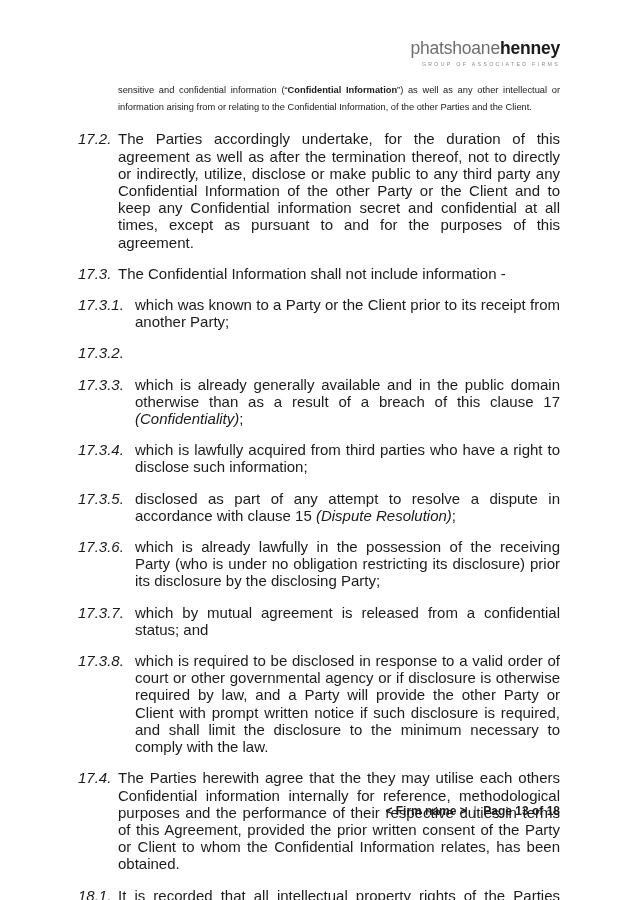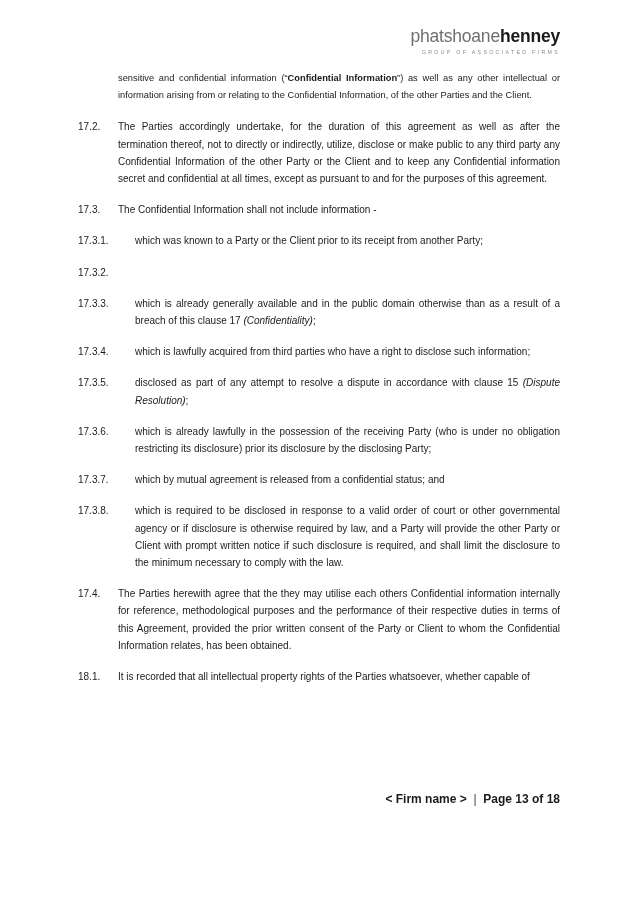--- a/index.html
+++ b/index.html
@@ -14,20 +14,21 @@
     color: #1b1b1b;
     position: relative;
     overflow: hidden;
   }
 
   .page {
     position: relative;
     width: 636px;
     height: 844px;
     box-sizing: border-box;
+    margin-top: 12px;
   }
 
   
   .letterhead {
     position: absolute;
     top: 28px;
     right: 76px;
     text-align: right;
     line-height: 1;
   }
@@ -62,30 +63,31 @@
   }
 
   .block {
     display: flex;
     align-items: flex-start;
     margin-bottom: 14px;
   }
 
   .num {
     flex: 0 0 auto;
-    font-size: 10px;
+    font-size: 15px;
     line-height: 17.2px;
     white-space: nowrap;
+    font-style: italic;
   }
   .num.lvl2 { width: 40px; }
   .num.lvl3 { width: 57px; }
 
   .txt {
     flex: 1 1 auto;
-    font-size: 10px;
+    font-size: 15px;
     line-height: 17.2px;
     text-align: justify;
     text-justify: inter-word;
     hyphens: none;
   }
 
   
   .cont {
     margin-left: 40px;
     width: 442px;

